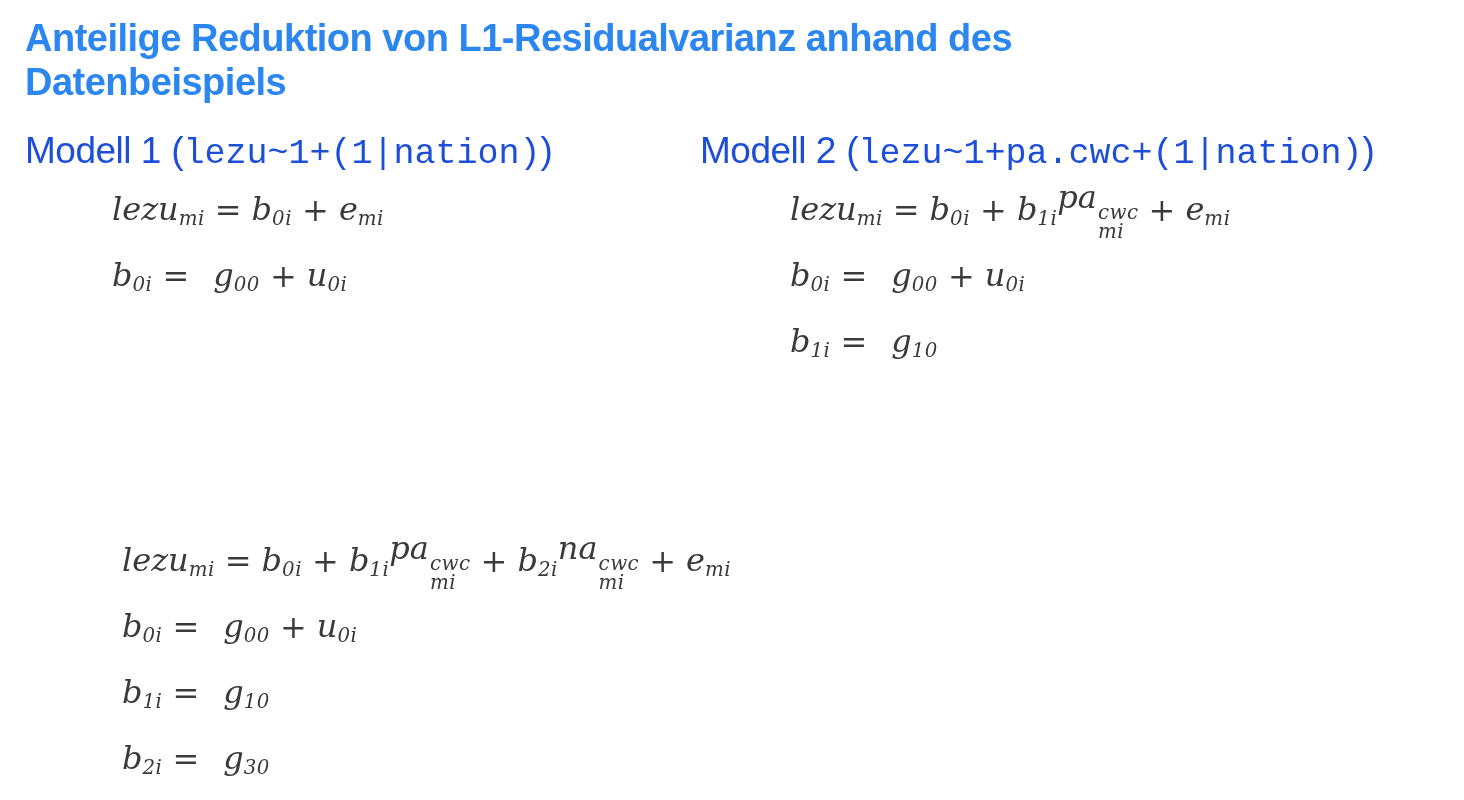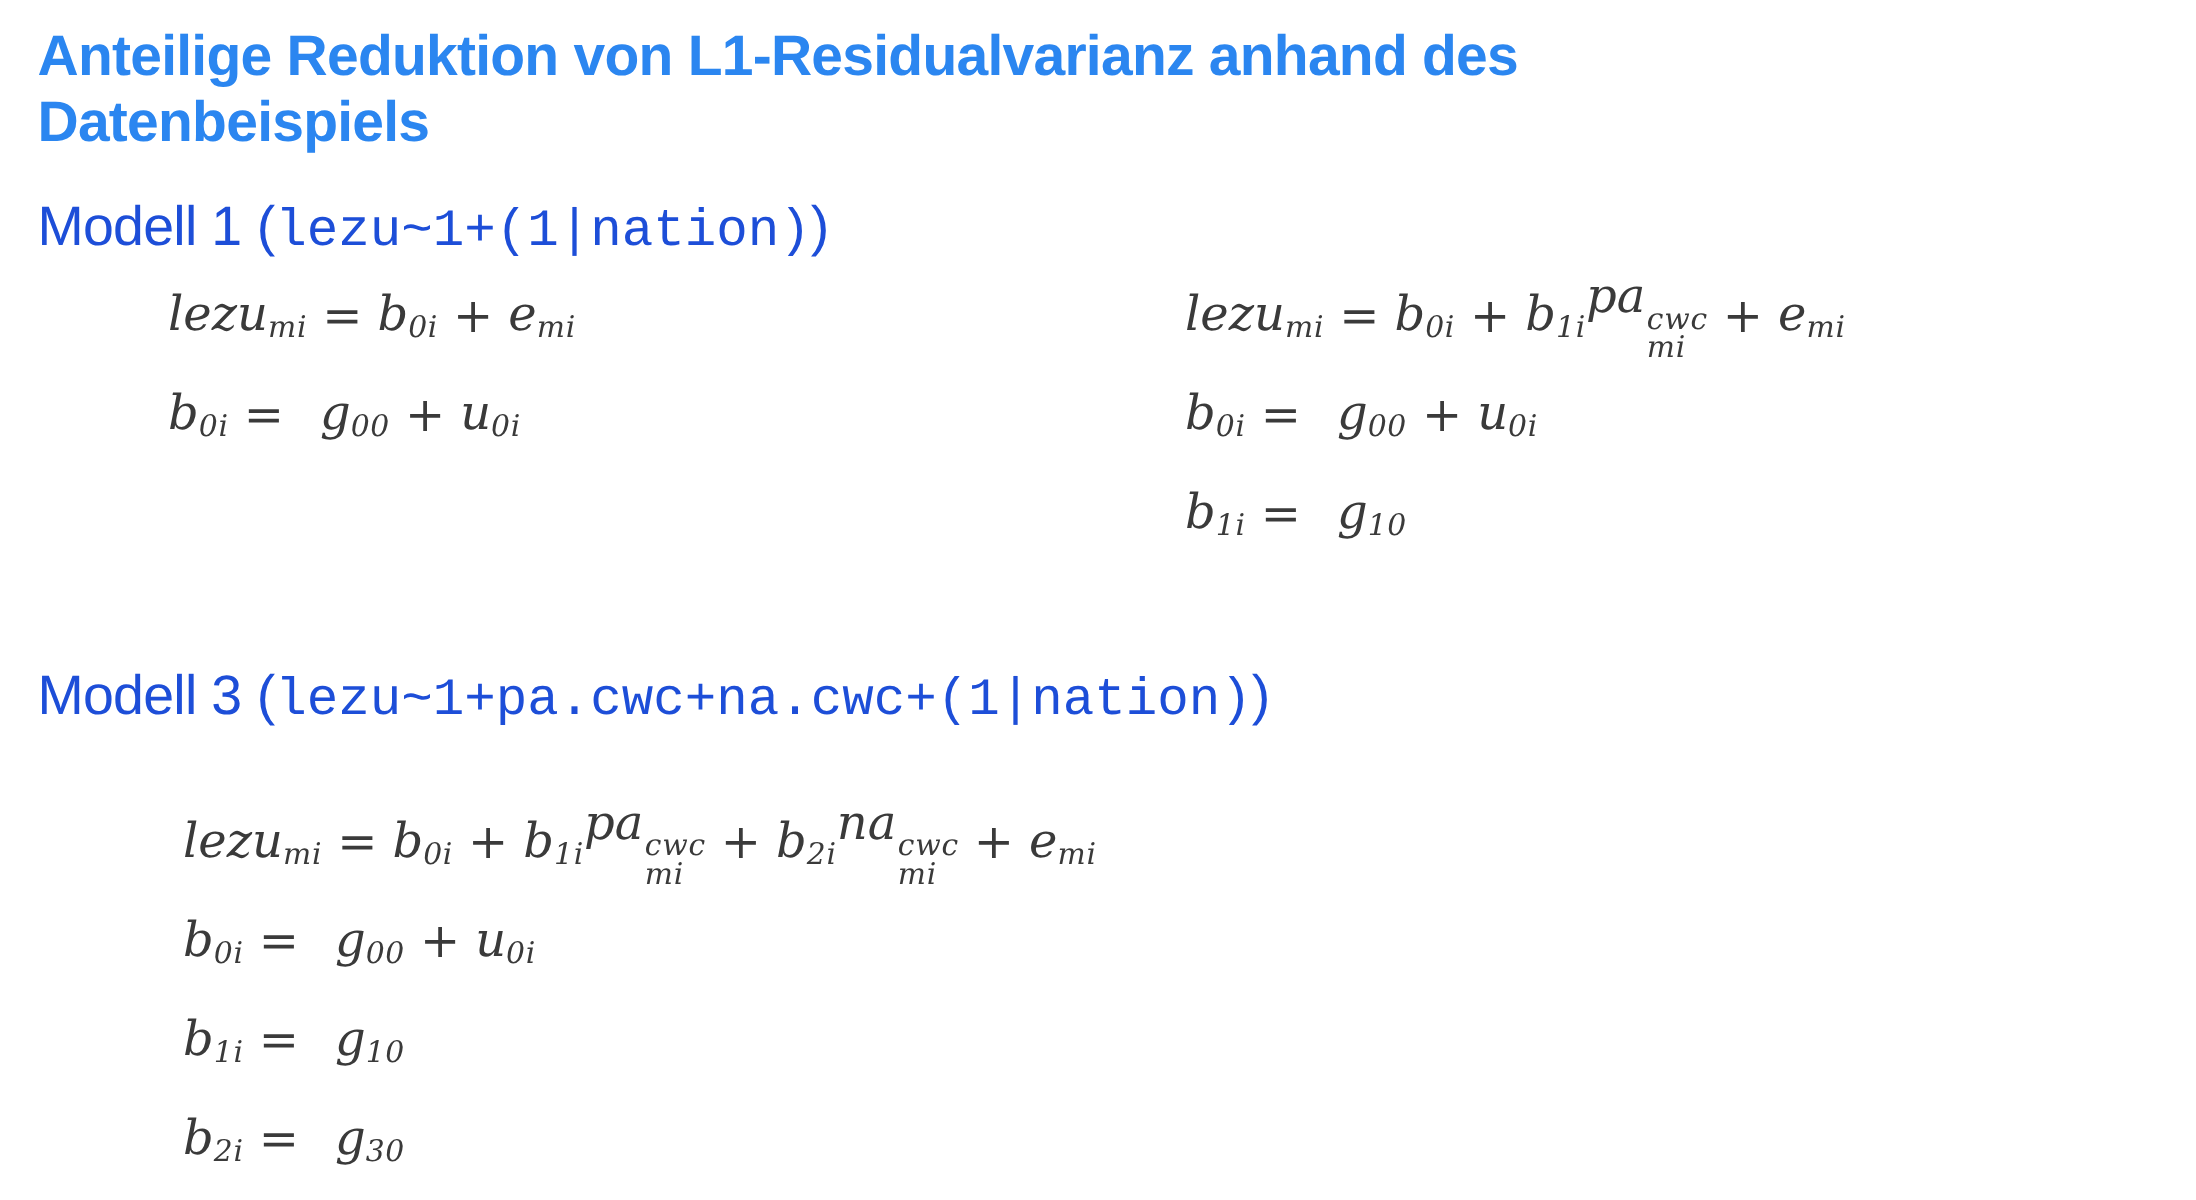--- a/index.html
+++ b/index.html
@@ -75,20 +75,23 @@
 <body>
 
 <div class="page">
 
   <h1 class="title" style="color: rgb(43, 134, 240);">Anteilige Reduktion von L1-Residualvarianz anhand des Datenbeispiels</h1>
 
   <div class="mheader" style="left:25px;top:130px">
     <span class="mh-label">Modell 1</span><span class="mh-paren"> (</span><span class="mh-code">lezu~1+(1|nation)</span><span class="mh-paren">)</span>
   </div>
 
+  <div class="mheader" style="left:700px;top:130px">
+    <span class="mh-label">Modell 2</span><span class="mh-paren"> (</span><span class="mh-code">lezu~1+pa.cwc+(1|nation)</span><span class="mh-paren">)</span>
+  </div>
 
   <div class="eqs" style="left:112px;top:177px">
       <div class="eq">
         <span class="mvar"><span>lezu</span><span class="msub">mi</span></span>
         <span class="op">=</span>
         <span class="mvar"><span>b</span><span class="msub">0i</span></span>
         <span class="op">+</span>
         <span class="mvar"><span>e</span><span class="msub">mi</span></span>
       </div>
       <div class="eq">
@@ -121,23 +124,20 @@
         <span class="op">+</span>
         <span class="mvar"><span>u</span><span class="msub">0i</span></span>
       </div>
       <div class="eq">
         <span class="mvar"><span>b</span><span class="msub">1i</span></span>
         <span class="op wide">=</span>
         <span class="mvar"><span>g</span><span class="msub">10</span></span>
       </div>
     </div>
 
-  <div class="mheader" style="left:25px;top:443px">
-    <span class="mh-label">Modell 3</span><span class="mh-paren"> (</span><span class="mh-code">lezu~1+pa.cwc+na.cwc+(1|nation)</span><span class="mh-paren">)</span>
-  </div>
 
   <div class="eqs" style="left:122px;top:528px">
       <div class="eq">
         <span class="mvar"><span>lezu</span><span class="msub">mi</span></span>
         <span class="op">=</span>
         <span class="mvar"><span>b</span><span class="msub">0i</span></span>
         <span class="op">+</span>
         <span class="mvar"><span>b</span><span class="msub">1i</span></span>
         <span class="mvar"><span>pa</span><span class="msubsup">
             <span class="sup">cwc</span>

